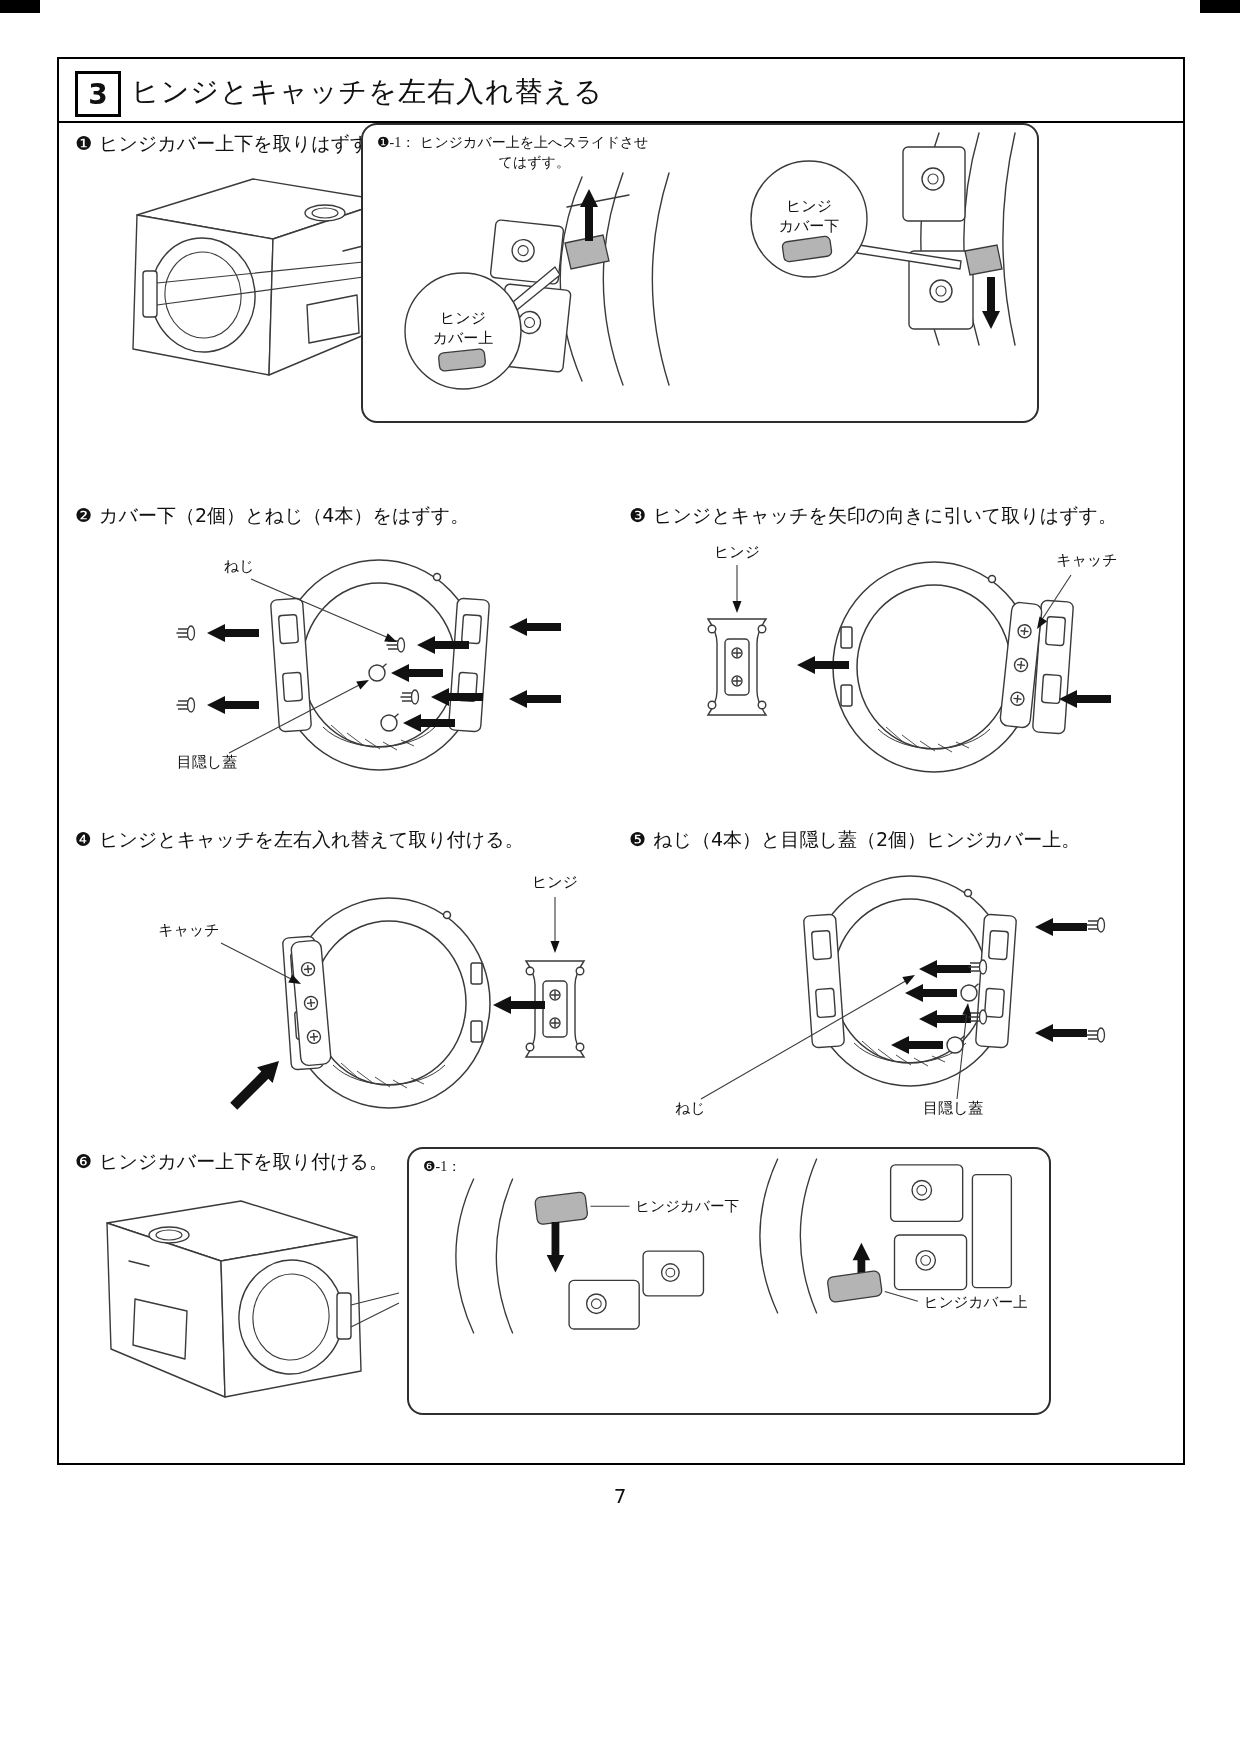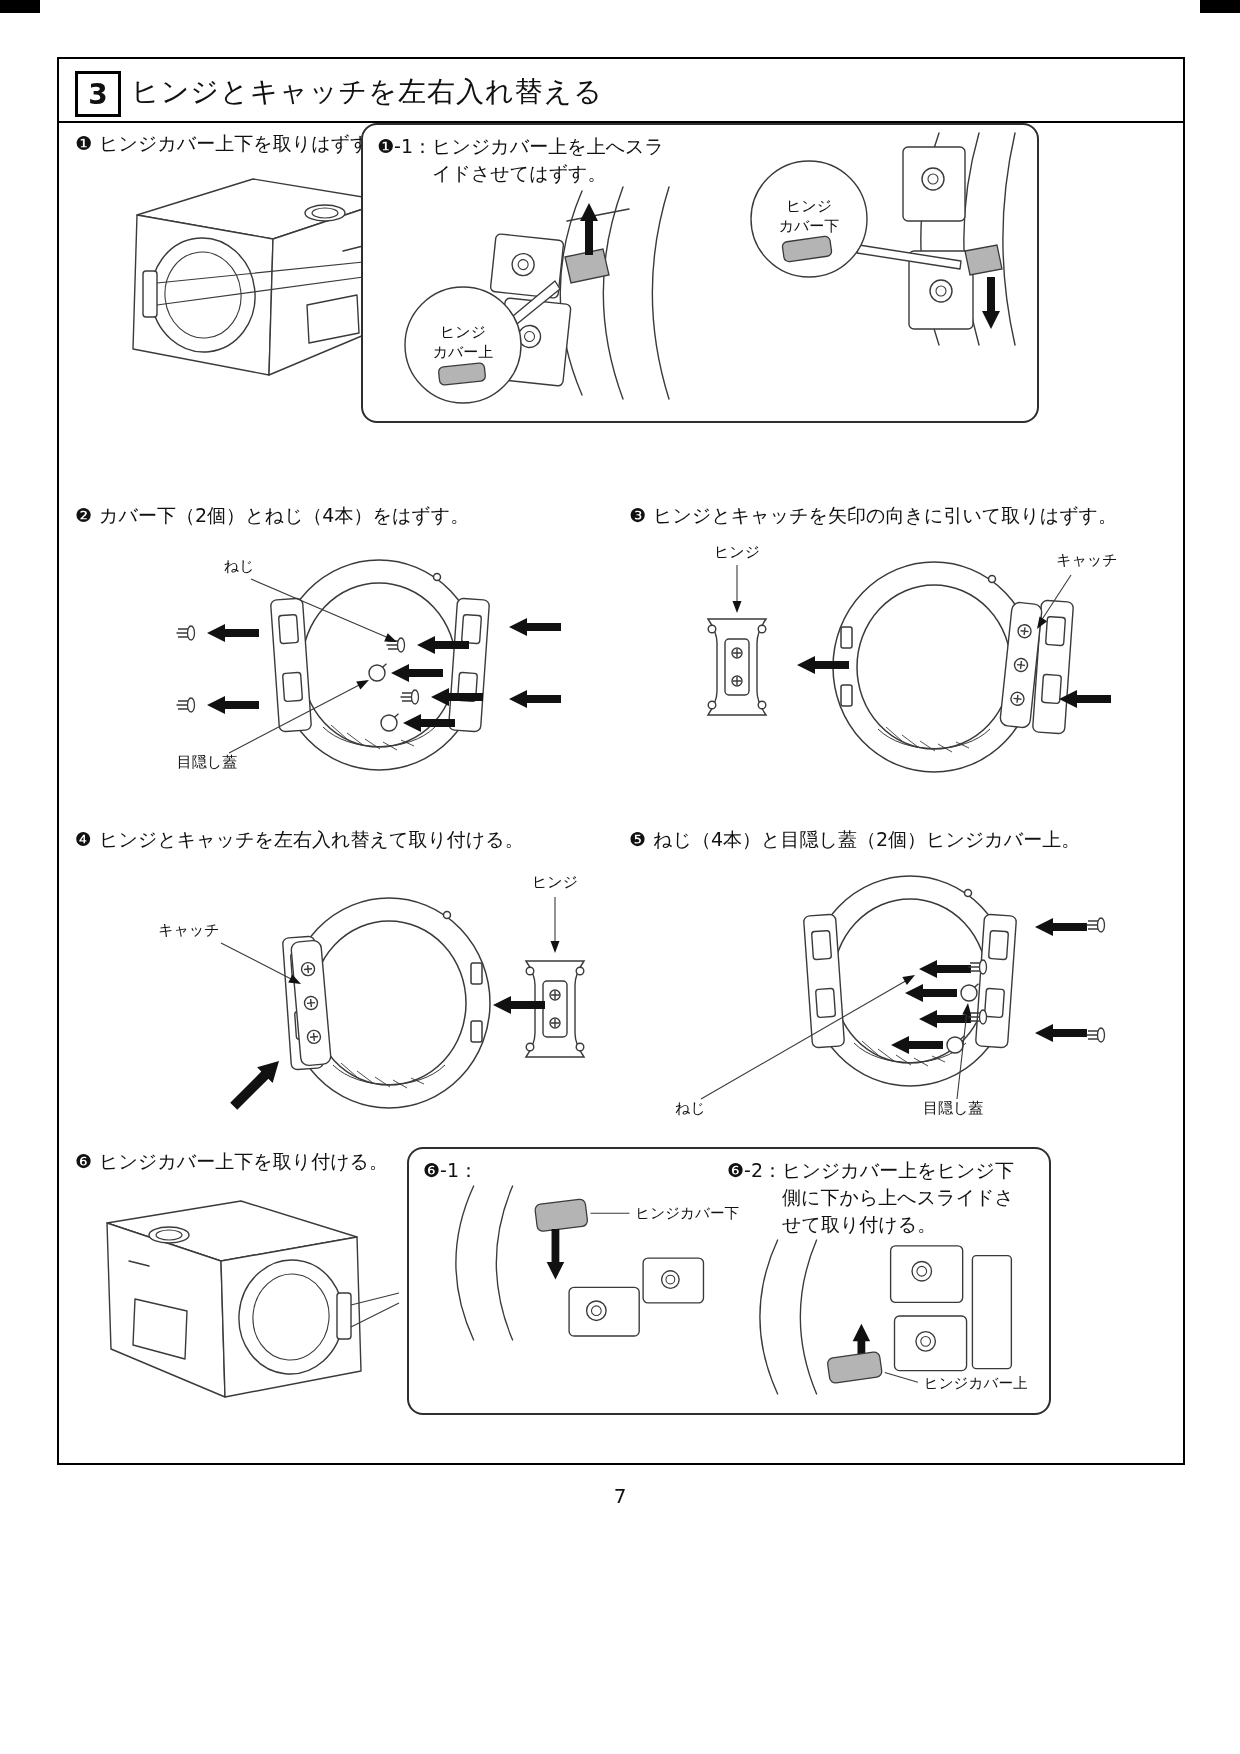--- a/index.html
+++ b/index.html
@@ -9,23 +9,23 @@
   .pm-l{left:0;} .pm-r{right:0;}
   .frame{position:absolute;left:57px;top:57px;width:1124px;height:1404px;border:2px solid #000;}
   .abs{position:absolute;}
   .hdr-badge{position:absolute;left:16px;top:12px;width:40px;height:40px;border:3px solid #000;
              font-size:28px;font-weight:bold;display:flex;align-items:center;justify-content:center;}
   .hdr-title{position:absolute;left:72px;top:14px;font-size:28px;font-weight:normal;letter-spacing:1px;}
   .rule{position:absolute;left:0;top:62px;width:100%;border-top:2px solid #000;}
   .stepline{position:absolute;display:flex;gap:7px;font-size:19px;line-height:1.3;align-items:baseline;white-space:nowrap;}
   .rbox{position:absolute;border:2px solid #2e2e2e;border-radius:16px;background:#fff;}
   .panel{position:absolute;}
-  .subcap{display:flex;font-size:19px;line-height:1.42;}
+  .subcap{display:flex;font-size:14px;line-height:1.42;font-family:Liberation Serif, serif;}
   .subcap .head{white-space:nowrap;}
-  .subcap .txt{width:238px;}
+  .subcap .txt{width:238px;text-align:center;}
   .pagenum{position:absolute;left:0;top:1484px;width:100%;text-align:center;font-size:20px;}
   svg{display:block;overflow:visible;}
   svg text{fill:#111;font-size:15px;font-family:"DejaVu Sans","Liberation Sans",sans-serif;}
   .o{fill:#fff;stroke:#3a3a3a;stroke-width:1.4;stroke-linejoin:round;}
   .l{fill:none;stroke:#3a3a3a;stroke-width:1.4;stroke-linecap:round;}
   .t{fill:none;stroke:#3a3a3a;stroke-width:1.1;}
   .g{fill:#b4b4b4;stroke:#3a3a3a;stroke-width:1.3;}
 </style>
 </head>
 <body>
@@ -298,24 +298,20 @@
           <rect class="o" x="150" y="104" width="72" height="50" rx="5"></rect>
           <circle class="o" cx="178" cy="128" r="10"></circle>
             <circle class="t" cx="178" cy="128" r="5"></circle>
           <rect class="o" x="226" y="74" width="62" height="46" rx="5"></rect>
           <circle class="o" cx="254" cy="96" r="9"></circle>
             <circle class="t" cx="254" cy="96" r="4.5"></circle>
         </svg>
       </div>
 
       <div class="panel" style="left:318px;top:8px;width:298px;">
-        <div class="subcap">
-          <span class="head"><span>❻</span><span>-2：</span></span>
-          <span class="txt">ヒンジカバー上をヒンジ下側に下から上へスライドさせて取り付ける。</span>
-        </div>
         <svg width="298" height="158" viewBox="0 0 306 158">
           <path class="l" d="M52,0 C28,52 28,106 52,158"></path>
           <path class="l" d="M92,0 C70,52 70,106 92,158"></path>
           <rect class="o" x="252" y="16" width="40" height="116" rx="4"></rect>
           <rect class="o" x="168" y="6" width="74" height="58" rx="5"></rect>
           <circle class="o" cx="200" cy="32" r="10"></circle>
             <circle class="t" cx="200" cy="32" r="5"></circle>
           <rect class="o" x="172" y="78" width="74" height="56" rx="5"></rect>
           <circle class="o" cx="204" cy="104" r="10"></circle>
             <circle class="t" cx="204" cy="104" r="5"></circle>

